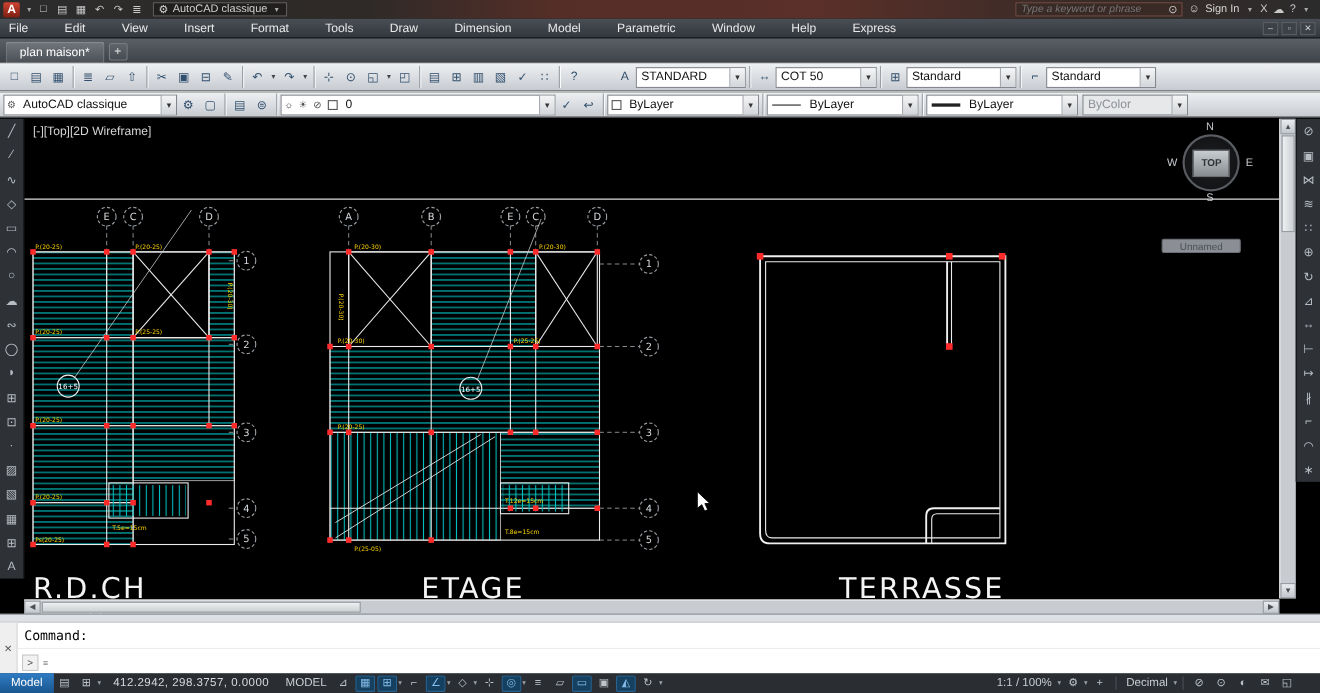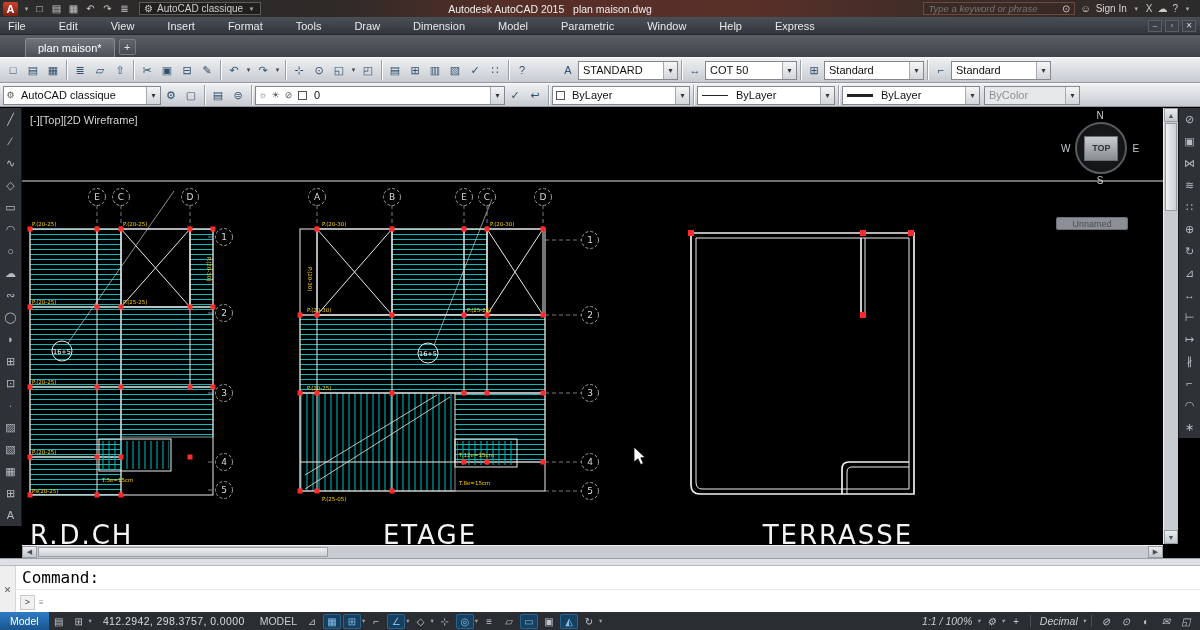--- a/index.html
+++ b/index.html
@@ -90,40 +90,40 @@
   .hs-thumb{width:290px;margin:1px;background:linear-gradient(#eef0f1,#ccd0d4);border:1px solid #989da3;}
   .hs-track{flex:1;}
   .cursor{position:absolute;left:634px;top:340px;z-index:6;}
 
   
   .command{top:558px;height:54px;background:#dde0e4;border-top:1px solid #9aa0a6;}
   .cmd-box{position:absolute;left:0;top:6px;width:1200px;height:48px;background:#fff;border-top:1px solid #b6b9bd;}
   .cmd-rail{position:absolute;left:0;top:0;width:16px;height:100%;background:#efefef;border-right:1px solid #d7d7d7;
     display:flex;align-items:center;justify-content:center;color:#555;font-size:9px;}
   .cmd-history{position:absolute;left:16px;top:0;right:0;height:24px;display:flex;align-items:center;padding-left:6px;
-    font-family:"DejaVu Sans Mono",monospace;font-size:16px;color:#000;border-bottom:1px solid #ececec;}
+    font-family:"DejaVu Sans Mono",monospace;font-size:12px;color:#000;border-bottom:1px solid #ececec;}
   .cmd-input{position:absolute;left:16px;top:24px;right:0;height:24px;display:flex;align-items:center;gap:4px;padding-left:4px;}
   .cmd-prompt{width:15px;height:15px;display:flex;align-items:center;justify-content:center;font-size:9px;color:#444;
     background:#f1f1f1;border:1px solid #c9c9c9;}
   .cmd-grip{font-size:8px;color:#888;}
   .cmd-input input{flex:1;border:none;outline:none;background:transparent;font-family:"DejaVu Sans Mono",monospace;
     font-size:12px;color:#333;font-style:italic;}
   .cmd-input input::placeholder{color:#9a9a9a;}
 
   
   .status{top:612px;height:18px;background:#2a2e33;display:flex;align-items:center;color:#c8cdd2;font-size:10.5px;}
   .st-model{height:18px;display:flex;align-items:center;padding:0 10px;color:#fff;
     background:linear-gradient(#2f7cc4,#1a568f);}
   .st-ic{min-width:18px;height:15px;margin:0 1px;display:flex;align-items:center;justify-content:center;
     color:#bcc3c9;font-size:10px;border-radius:2px;}
   .st-ic.on{background:#16405f;color:#82bbe8;box-shadow:inset 0 0 0 1px #2a628f;}
   .st-caret{font-size:6.5px;color:#98a0a6;margin:0 1px 0 0;}
   .st-coords{padding:0 10px;color:#d6dade;letter-spacing:.4px;}
   .st-label{padding:0 5px;}
-  .st-right{margin-left:auto;display:flex;align-items:center;padding-right:4px;font-style:italic;}
+  .st-right{margin-left:auto;display:flex;align-items:center;padding-right:20px;}
   .st-sep{width:1px;height:12px;background:#4a4f55;margin:0 4px;}
 
   
   .wall{stroke:#ececec;stroke-width:1;fill:none;}
   .wall2{stroke:#f0f0f0;stroke-width:1.7;fill:none;}
   .thin{stroke:#cfcfcf;stroke-width:.7;}
   .dash{stroke:#9aa0a6;stroke-width:.8;stroke-dasharray:4 3;fill:none;}
   .bubc{fill:none;stroke:#9aa0a6;stroke-width:1;stroke-dasharray:3 2;}
   .bubt{fill:#d6dade;font-size:9px;text-anchor:middle;font-family:"DejaVu Sans",sans-serif;}
   .ylab{font-size:5.5px;fill:#ffd400;font-family:"DejaVu Sans",sans-serif;}
@@ -140,24 +140,20 @@
   <span class="qa">□</span>
   <span class="qa">▤</span>
   <span class="qa">▦</span>
   <span class="qa">↶</span>
   <span class="qa">↷</span>
   <span class="qa">≣</span>
   <div class="ws-quick">
     <span>⚙</span>
     <span>AutoCAD classique</span>
     <span class="qa-caret">▾</span>
-  </div>
-  <div class="title-center">
-    <span>Autodesk AutoCAD 2015</span>&nbsp;&nbsp;
-    <span>plan maison.dwg</span>
   </div>
   <div class="tb-right">
     <div class="search-box">
       <input placeholder="Type a keyword or phrase" style="">
       <span class="tbr-ic">⊙</span>
     </div>
     <span class="tbr-ic">☺</span>
     <span>Sign In</span>
     <span class="qa-caret">▾</span>
     <span class="tbr-ic">X</span>
@@ -181,21 +177,21 @@
   <span class="menu-item">Window</span>
   <span class="menu-item">Help</span>
   <span class="menu-item">Express</span>
   <div class="win-ctrl">
     <span>–</span>
     <span>▫</span>
     <span>✕</span>
   </div>
 </nav>
 
-<div class="bar tab-bar" style="position:absolute;padding-left:20px;">
+<div class="bar tab-bar" style="position:absolute;">
   <div class="file-tab">
     <span>plan maison*</span>
   </div>
   <div class="tab-plus">+</div>
 </div>
 
 <div class="bar toolbar toolbar1" style="position:absolute;">
   <span class="tbtn">□</span>
   <span class="tbtn">▤</span>
   <span class="tbtn">▦</span>

